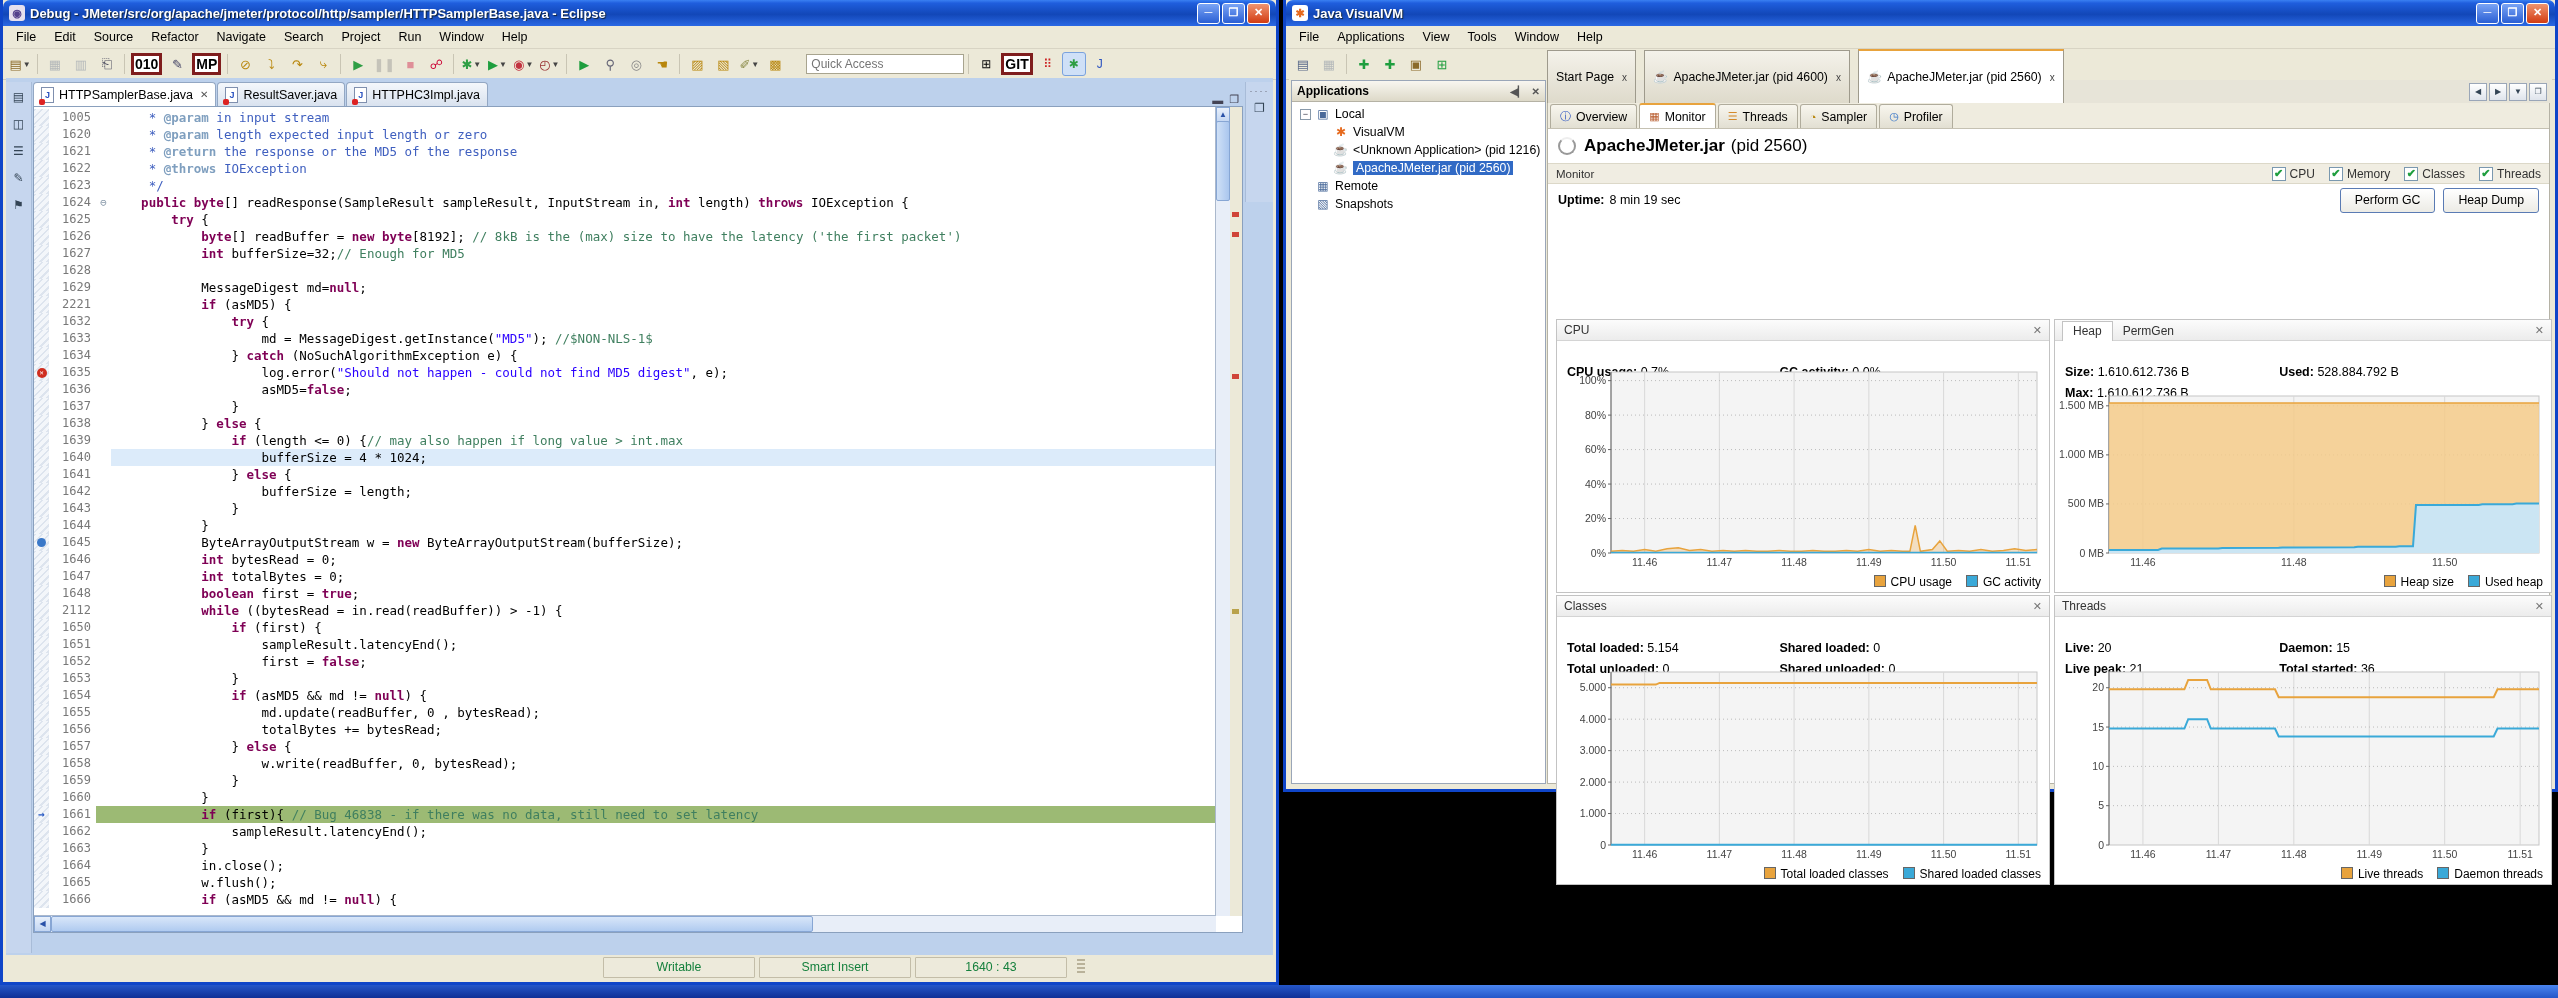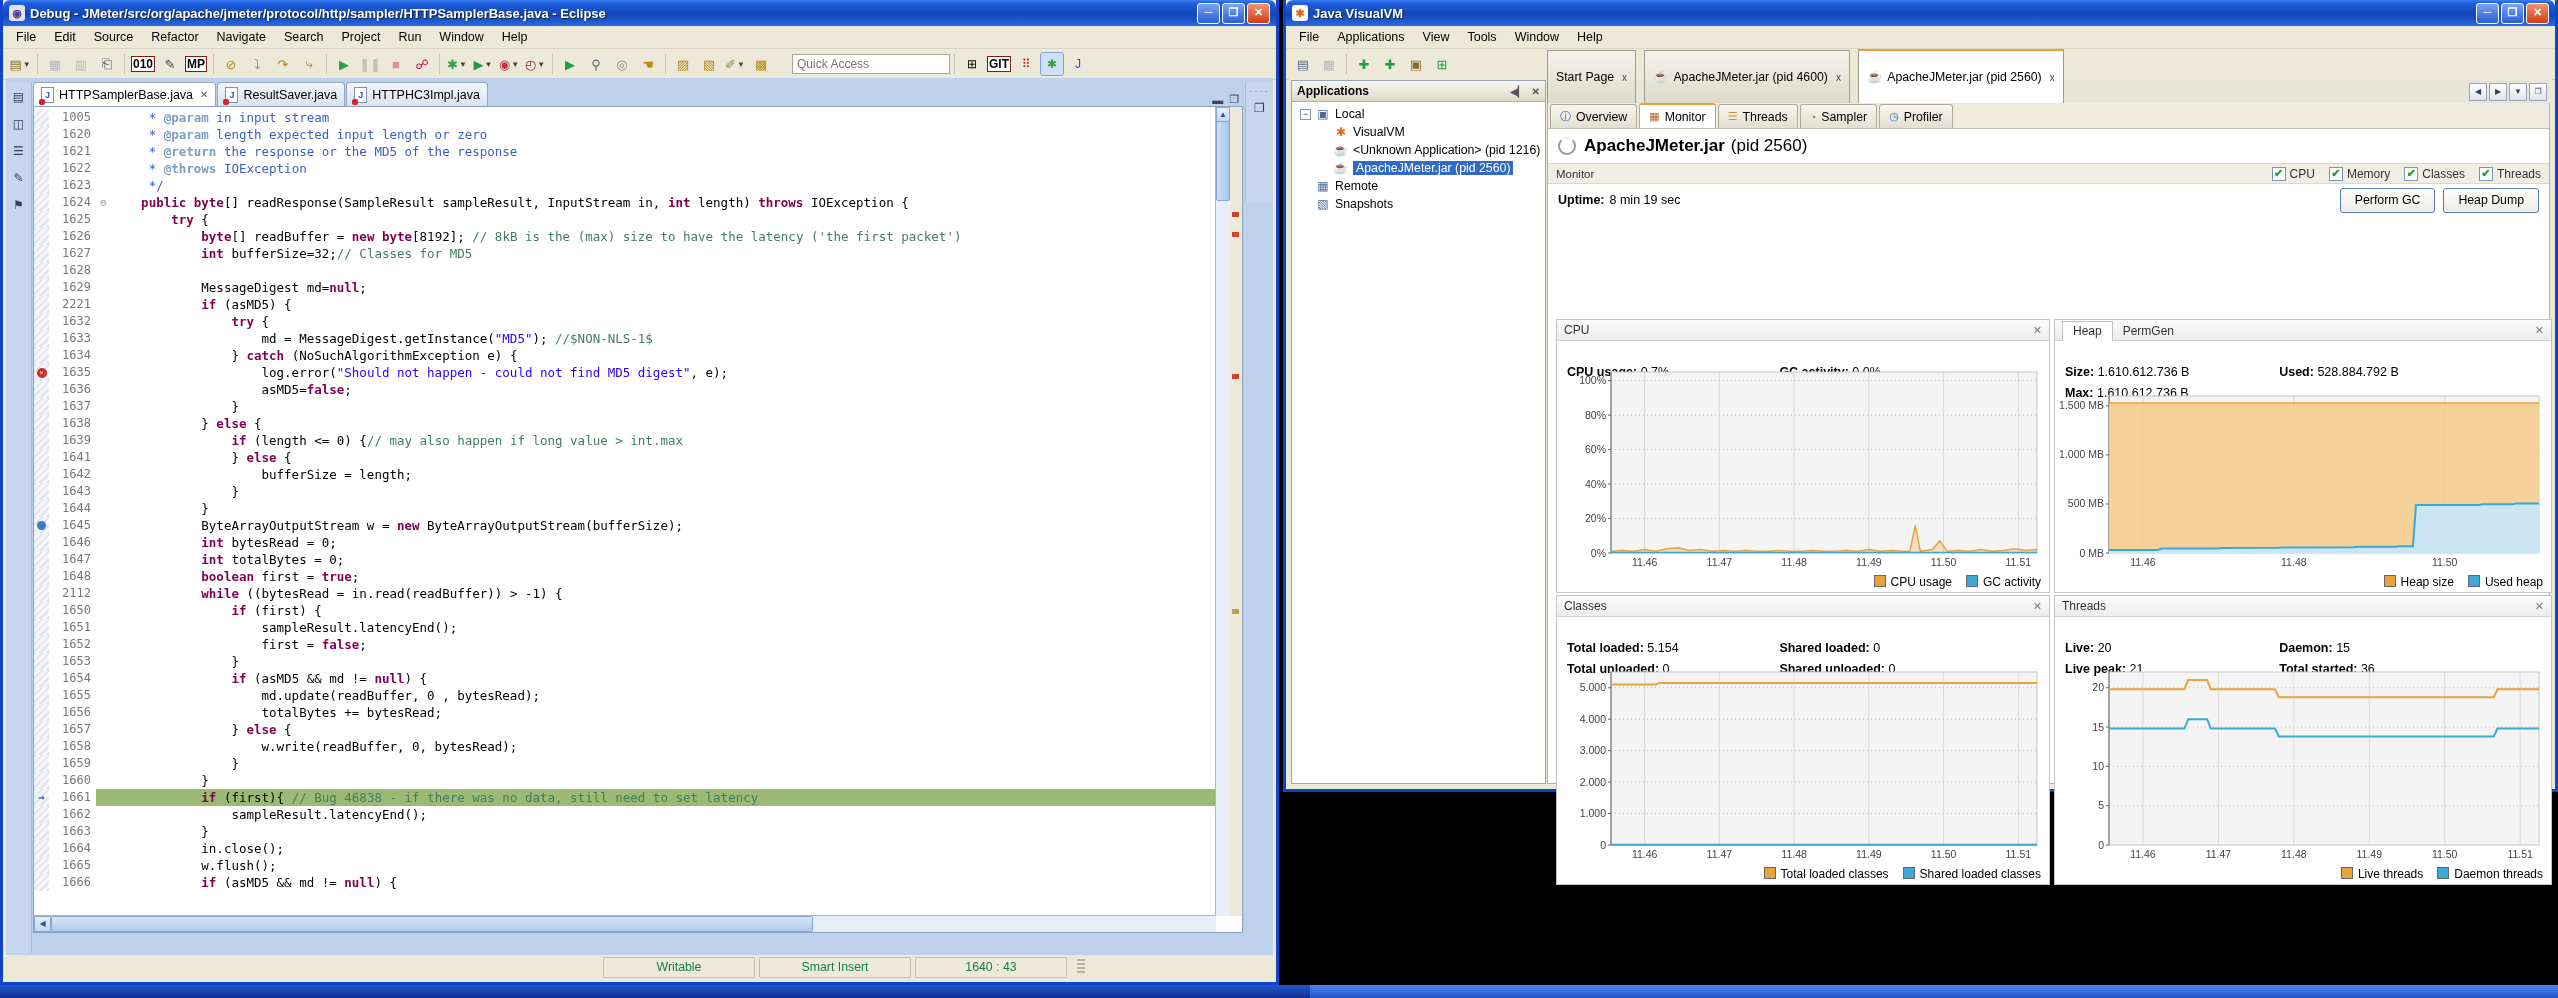--- a/index.html
+++ b/index.html
@@ -20,21 +20,21 @@
   .menubar{height:22px;background:#ece9d8;display:flex;align-items:center;padding-left:4px;
        border-bottom:1px solid #d8d4c4;}
   .menubar .mi{padding:0 9px;line-height:20px;}
   .toolbar{height:30px;background:#ece9d8;display:flex;align-items:center;padding-left:4px;
        border-bottom:1px solid #cfcbbb;}
   .tico{min-width:22px;height:22px;display:flex;align-items:center;justify-content:center;
        font-size:13px;border:1px solid transparent;border-radius:2px;margin:0 1px;}
   .tico.dis{opacity:.38;}
   .tsep{width:1px;height:20px;background:#c9c5b4;margin:0 4px;}
   .tdd{font-size:8px;color:#444;margin-left:1px;}
-  .badge{font-size:12px;font-weight:bold;border:1px solid #7f1d1d;padding:0 1px;background:#fff;}
+  .badge{font-size:14px;font-weight:bold;border:3px solid #7f1d1d;padding:0 1px;background:#fff;}
   
   #ec-client{position:absolute;left:3px;right:3px;top:78px;bottom:3px;background:#bdd1ec;}
   #ec-leftstrip{position:absolute;left:0;top:4px;bottom:26px;width:25px;background:#c6d6ee;border-right:1px solid #a8bcd8;}
   #ec-leftstrip .tico{margin:3px 0;font-size:12px;color:#345;}
   #ec-editor{position:absolute;left:27px;top:4px;right:30px;bottom:46px;}
   .tabsrow{height:24px;display:flex;align-items:flex-end;}
   .etab{height:23px;display:flex;align-items:center;padding:0 7px;border:1px solid #93a7c3;border-bottom:none;
        border-radius:4px 4px 0 0;background:linear-gradient(180deg,#f4f7fb,#d9e2ef);margin-right:1px;font-size:12.5px;}
   .etab.active{background:#fff;font-weight:normal;}
   .jdoc{display:inline-block;width:11px;height:14px;background:#fff;border:1px solid #7f8fae;margin-right:5px;
@@ -318,32 +318,33 @@
       <div id="ec-editframe">
         <div id="code-lines">
             <div class="crow"><span class="gico"></span><span class="lno">1005</span><span class="fold"></span><span class="ctext"><span class="jd">     * <span class="jdt">@param</span> in input stream</span></span></div>
             <div class="crow"><span class="gico"></span><span class="lno">1620</span><span class="fold"></span><span class="ctext"><span class="jd">     * <span class="jdt">@param</span> length expected input length or zero</span></span></div>
             <div class="crow"><span class="gico"></span><span class="lno">1621</span><span class="fold"></span><span class="ctext"><span class="jd">     * <span class="jdt">@return</span> the response or the MD5 of the response</span></span></div>
             <div class="crow"><span class="gico"></span><span class="lno">1622</span><span class="fold"></span><span class="ctext"><span class="jd">     * <span class="jdt">@throws</span> IOException</span></span></div>
             <div class="crow"><span class="gico"></span><span class="lno">1623</span><span class="fold"></span><span class="ctext"><span class="jd">     */</span></span></div>
             <div class="crow"><span class="gico"></span><span class="lno">1624</span><span class="fold">⊖</span><span class="ctext">    <span class="kw">public</span> <span class="kw">byte</span>[] readResponse(SampleResult sampleResult, InputStream in, <span class="kw">int</span> length) <span class="kw">throws</span> IOException {</span></div>
             <div class="crow"><span class="gico"></span><span class="lno">1625</span><span class="fold"></span><span class="ctext">        <span class="kw">try</span> {</span></div>
             <div class="crow"><span class="gico"></span><span class="lno">1626</span><span class="fold"></span><span class="ctext">            <span class="kw">byte</span>[] readBuffer = <span class="kw">new</span> <span class="kw">byte</span>[8192]; <span class="cm">// 8kB is the (max) size to have the latency ('the first packet')</span></span></div>
-            <div class="crow"><span class="gico"></span><span class="lno">1627</span><span class="fold"></span><span class="ctext">            <span class="kw">int</span> bufferSize=32;<span class="cm">// Classes for MD5</span></span></div>
+            <div class="crow"><span class="gico"></span><span class="lno">1627</span><span class="fold"></span><span class="ctext">            <span class="kw">int</span> bufferSize=32;<span class="cm">// Enough for MD5</span></span></div>
             <div class="crow"><span class="gico"></span><span class="lno">1628</span><span class="fold"></span><span class="ctext"></span></div>
             <div class="crow"><span class="gico"></span><span class="lno">1629</span><span class="fold"></span><span class="ctext">            MessageDigest md=<span class="kw">null</span>;</span></div>
             <div class="crow"><span class="gico"></span><span class="lno">2221</span><span class="fold"></span><span class="ctext">            <span class="kw">if</span> (asMD5) {</span></div>
             <div class="crow"><span class="gico"></span><span class="lno">1632</span><span class="fold"></span><span class="ctext">                <span class="kw">try</span> {</span></div>
             <div class="crow"><span class="gico"></span><span class="lno">1633</span><span class="fold"></span><span class="ctext">                    md = MessageDigest.getInstance(<span class="st">"MD5"</span>); <span class="cm">//$NON-NLS-1$</span></span></div>
             <div class="crow"><span class="gico"></span><span class="lno">1634</span><span class="fold"></span><span class="ctext">                } <span class="kw">catch</span> (NoSuchAlgorithmException e) {</span></div>
             <div class="crow"><span class="gico"><span class="errico">✕</span></span><span class="lno">1635</span><span class="fold"></span><span class="ctext">                    log.error(<span class="st">"Should not happen - could not find MD5 digest"</span>, e);</span></div>
             <div class="crow"><span class="gico"></span><span class="lno">1636</span><span class="fold"></span><span class="ctext">                    asMD5=<span class="kw">false</span>;</span></div>
             <div class="crow"><span class="gico"></span><span class="lno">1637</span><span class="fold"></span><span class="ctext">                }</span></div>
             <div class="crow"><span class="gico"></span><span class="lno">1638</span><span class="fold"></span><span class="ctext">            } <span class="kw">else</span> {</span></div>
             <div class="crow"><span class="gico"></span><span class="lno">1639</span><span class="fold"></span><span class="ctext">                <span class="kw">if</span> (length &lt;= 0) {<span class="cm">// may also happen if long value &gt; int.max</span></span></div>
+            <div class="crow cur"><span class="gico"></span><span class="lno">1640</span><span class="fold"></span><span class="ctext">                    bufferSize = 4 * 1024;</span></div>
             <div class="crow"><span class="gico"></span><span class="lno">1641</span><span class="fold"></span><span class="ctext">                } <span class="kw">else</span> {</span></div>
             <div class="crow"><span class="gico"></span><span class="lno">1642</span><span class="fold"></span><span class="ctext">                    bufferSize = length;</span></div>
             <div class="crow"><span class="gico"></span><span class="lno">1643</span><span class="fold"></span><span class="ctext">                }</span></div>
             <div class="crow"><span class="gico"></span><span class="lno">1644</span><span class="fold"></span><span class="ctext">            }</span></div>
             <div class="crow"><span class="gico"><span class="infoico"></span></span><span class="lno">1645</span><span class="fold"></span><span class="ctext">            ByteArrayOutputStream w = <span class="kw">new</span> ByteArrayOutputStream(bufferSize);</span></div>
             <div class="crow"><span class="gico"></span><span class="lno">1646</span><span class="fold"></span><span class="ctext">            <span class="kw">int</span> bytesRead = 0;</span></div>
             <div class="crow"><span class="gico"></span><span class="lno">1647</span><span class="fold"></span><span class="ctext">            <span class="kw">int</span> totalBytes = 0;</span></div>
             <div class="crow"><span class="gico"></span><span class="lno">1648</span><span class="fold"></span><span class="ctext">            <span class="kw">boolean</span> first = <span class="kw">true</span>;</span></div>
             <div class="crow"><span class="gico"></span><span class="lno">2112</span><span class="fold"></span><span class="ctext">            <span class="kw">while</span> ((bytesRead = in.read(readBuffer)) &gt; -1) {</span></div>
             <div class="crow"><span class="gico"></span><span class="lno">1650</span><span class="fold"></span><span class="ctext">                <span class="kw">if</span> (first) {</span></div>

